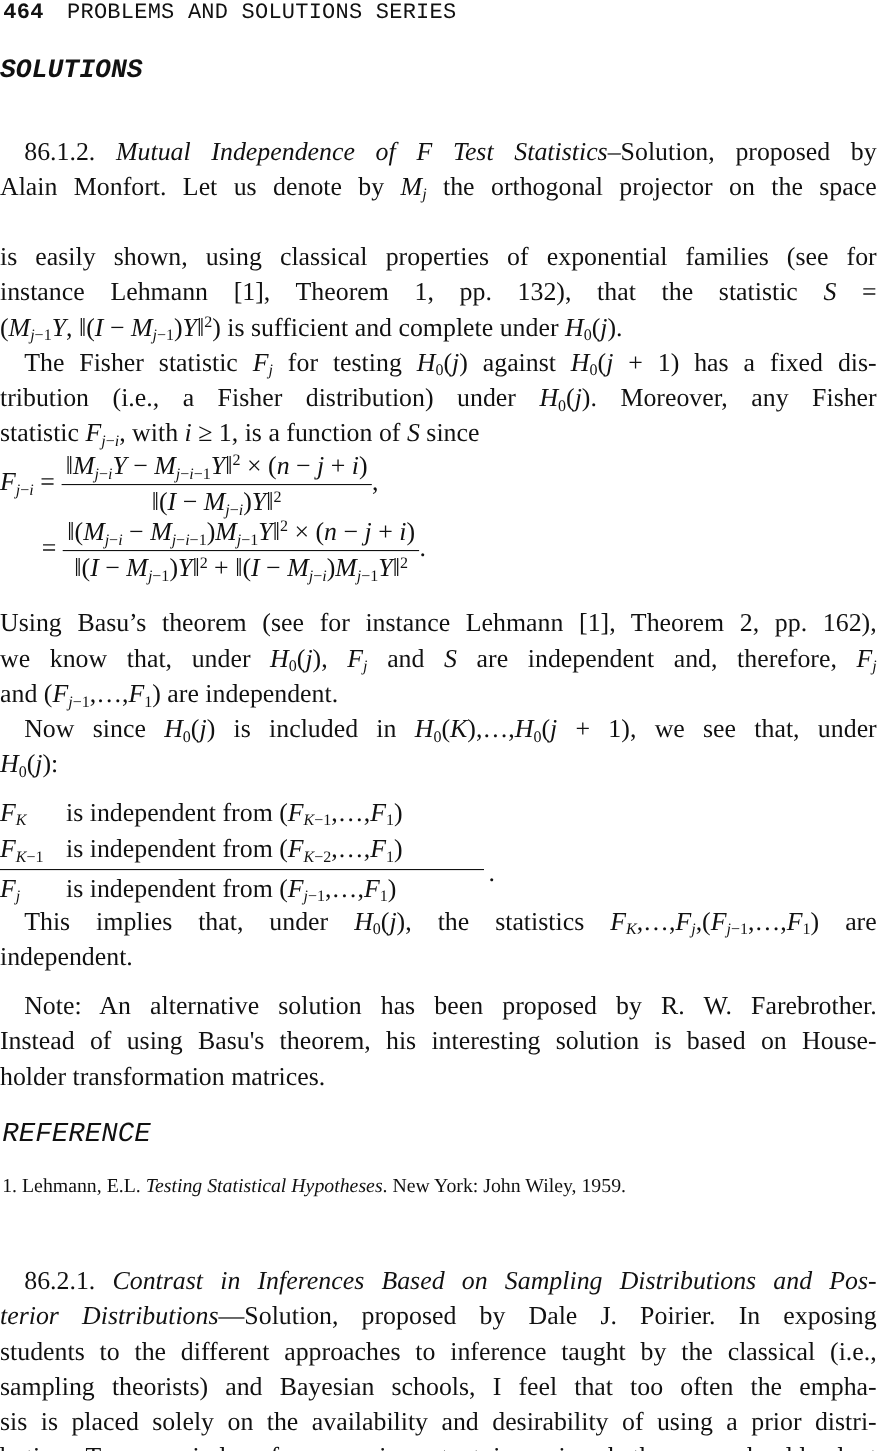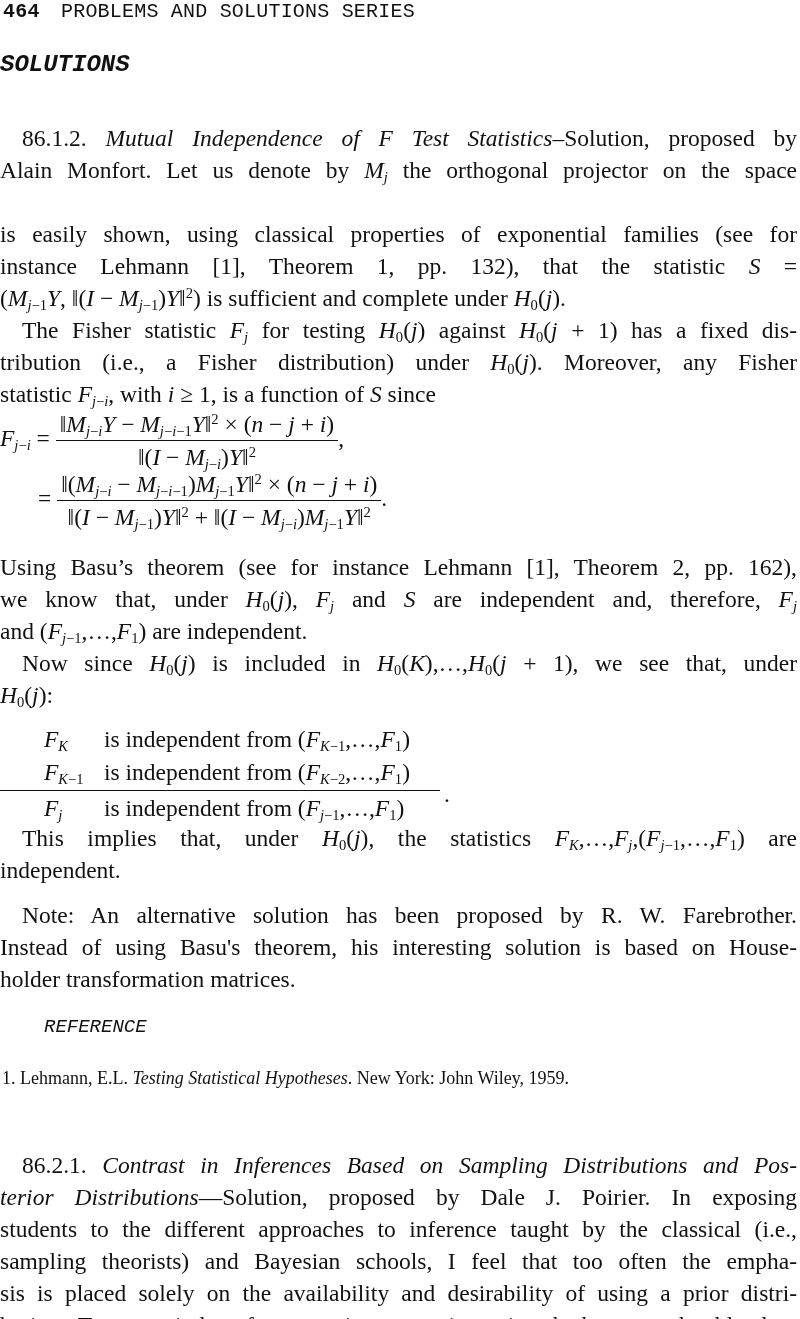--- a/index.html
+++ b/index.html
@@ -18,24 +18,24 @@
   i, .it { font-style: italic; }
   sub { font-size: 0.62em; vertical-align: -0.3em; line-height: 0; }
   sup { font-size: 0.62em; vertical-align: 0.55em; line-height: 0; }
 
   .eq { position: absolute; font-size: 23.5px; line-height: 28px; white-space: nowrap; }
   .frac { display: inline-block; vertical-align: middle; text-align: center; }
   .frac .num { display: block; padding: 0 4px 2px; border-bottom: 1.5px solid #111; }
   .frac .den { display: block; padding: 2px 4px 0; }
 
   .indep { position: absolute; left: 0; font-size: 23.5px; line-height: 31px; white-space: nowrap; }
-  .indep .lhs { display: inline-block; width: 60px; margin-left: 44px; }
+  .indep .lhs { display: inline-block; width: 60px; }
   .rule { position: absolute; left: 0; width: 440px; border-top: 1.5px solid #111; }
 
-  .ref-head { position: absolute; left: 2px; font-size: 19px; font-style: italic; margin-left: 42px; }
+  .ref-head { position: absolute; left: 2px; font-size: 25px; font-style: italic; }
   .ref-item { position: absolute; left: 2px; font-size: 18px; white-space: nowrap; }
 </style>
 </head>
 <body>
 
 <div class="page">
 
   <div class="running-head sans">
     <span class="pnum">464</span><span>PROBLEMS AND SOLUTIONS SERIES</span>
   </div>

